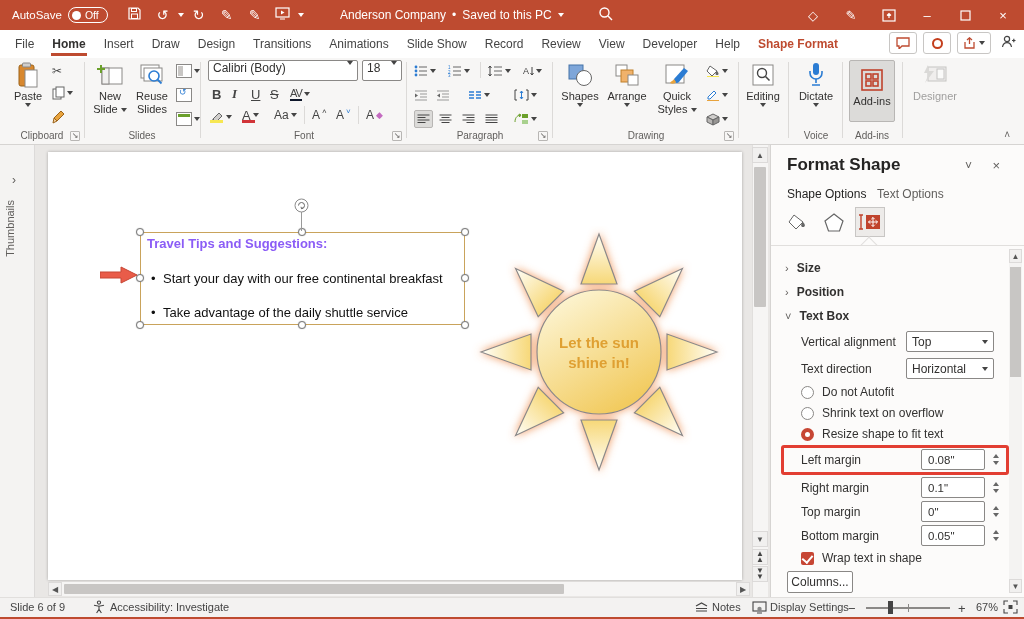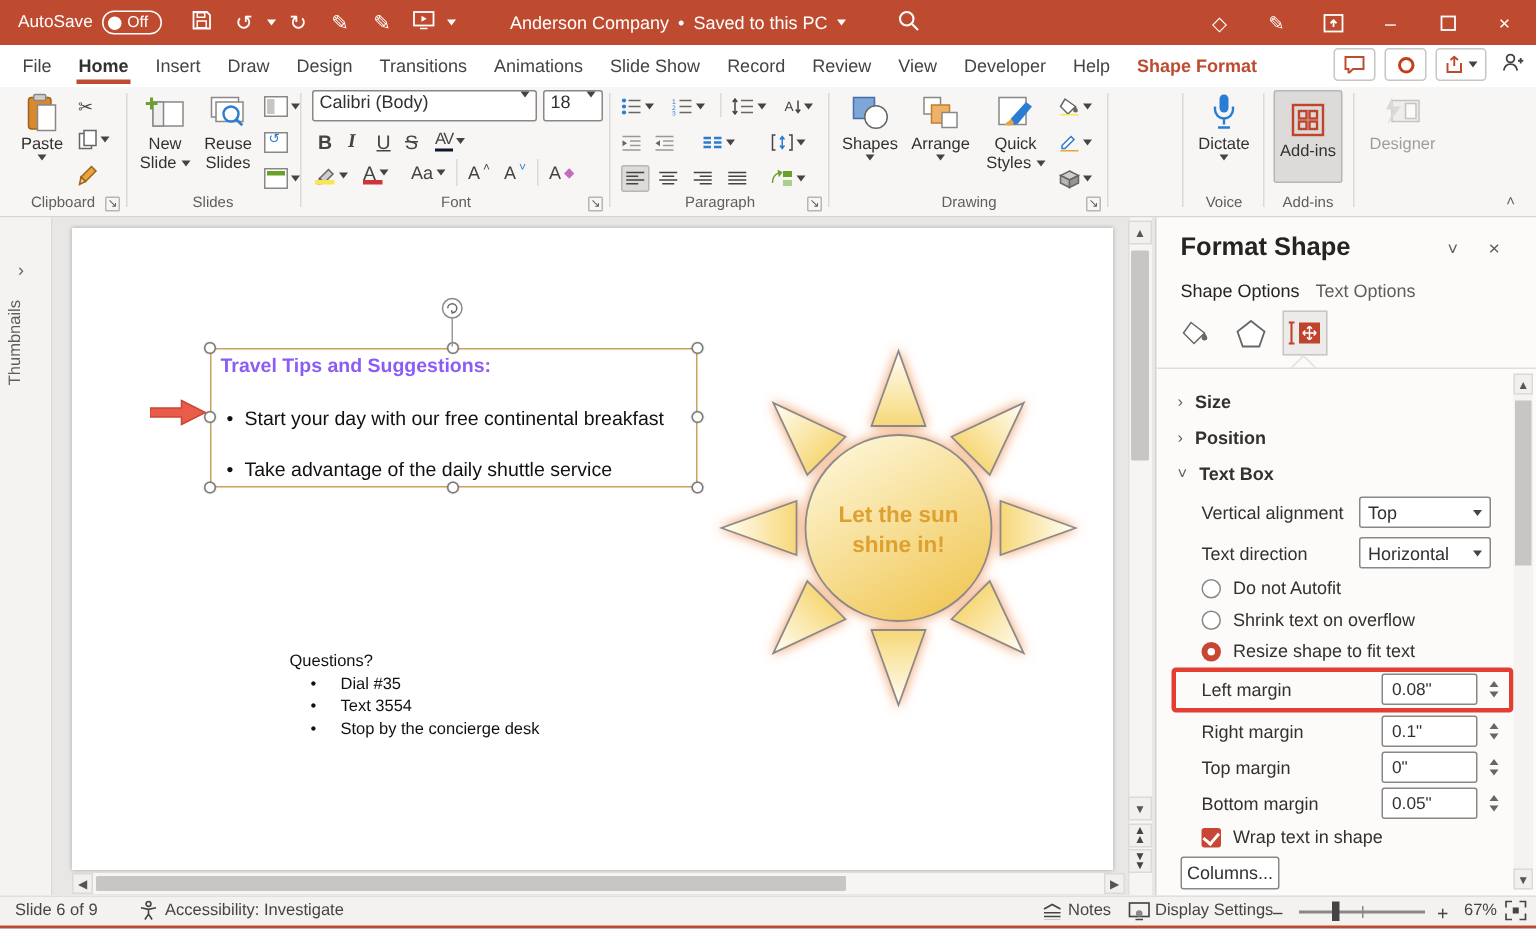--- a/index.html
+++ b/index.html
@@ -496,20 +496,33 @@
             <path d="M1 4v5l6 3V7z" fill="#B8B6B4" stroke="#666"></path>
             <path d="M13 4v5l-6 3V7z" fill="#979593" stroke="#666"></path>
           </svg>
         <span class="dd"></span>
       </span>
       <div class="glabel">Drawing</div>
       <span class="launcher">↘</span>
     </div>
     <div class="gsep" style="left:738px"></div>
 
+    <div class="rgroup" style="left:741px;width:44px">
+      <div class="bigbtn" style="left:2px;width:40px">
+        <span class="bicon">
+          <svg width="24" height="24" viewBox="0 0 24 24">
+              <rect x="2" y="2" width="20" height="20" fill="#fff" stroke="#8A8886"></rect>
+              <circle cx="11" cy="10" r="4.5" fill="none" stroke="#444" stroke-width="1.4"></circle>
+              <path d="M14.5 13.5l4 4" stroke="#444" stroke-width="1.6"></path>
+            </svg>
+        </span>
+        <span>Editing</span>
+        <span class="dd"></span>
+      </div>
+    </div>
     <div class="gsep" style="left:788px"></div>
 
     <div class="rgroup" style="left:792px;width:48px">
       <div class="bigbtn" style="left:4px;width:40px">
         <span class="bicon">
           <svg width="18" height="26" viewBox="0 0 18 26">
               <rect x="6" y="1" width="6" height="12" rx="3" fill="#2B7CD3"></rect>
               <path d="M3 9v2a6 6 0 0 0 12 0V9" fill="none" stroke="#2B7CD3" stroke-width="1.6"></path>
               <path d="M9 17v4M5 23h8" stroke="#2B7CD3" stroke-width="1.6"></path>
             </svg>
@@ -616,26 +629,20 @@
               <polygon points="136,8 118,58 154,58" fill="url(#rayG)" transform="rotate(270 136 126)"></polygon>
               <polygon points="136,8 118,58 154,58" fill="url(#rayG)" transform="rotate(315 136 126)"></polygon>
               <circle cx="136" cy="126" r="62" fill="url(#cirG)"></circle>
             </g>
             <text x="136" y="122" text-anchor="middle" font-size="15" font-weight="bold" fill="#DFA033" font-family="Liberation Sans, sans-serif">Let the sun</text>
             <text x="136" y="142" text-anchor="middle" font-size="15" font-weight="bold" fill="#DFA033" font-family="Liberation Sans, sans-serif">shine in!</text>
           </g>
         </svg>
       </span>
 
-      <div id="questions">
-        <div>Questions?</div>
-        <div class="qb"><span class="bu">•</span><span>Dial #35</span></div>
-        <div class="qb"><span class="bu">•</span><span>Text 3554</span></div>
-        <div class="qb"><span class="bu">•</span><span>Stop by the concierge desk</span></div>
-      </div>
     </div>
 
     <div id="vsb-track"></div>
     <div class="sb-box" style="left:752px;top:2px;width:16px;height:16px">▲</div>
     <div id="vsb-thumb"></div>
     <div class="sb-box" style="left:752px;top:386px;width:16px;height:16px">▼</div>
     <div class="sb-box" style="left:752px;top:404px;width:16px;height:16px">
         <span class="dblchev">▲<br>▲</span>
       </div>
     <div class="sb-box" style="left:752px;top:421px;width:16px;height:16px">

